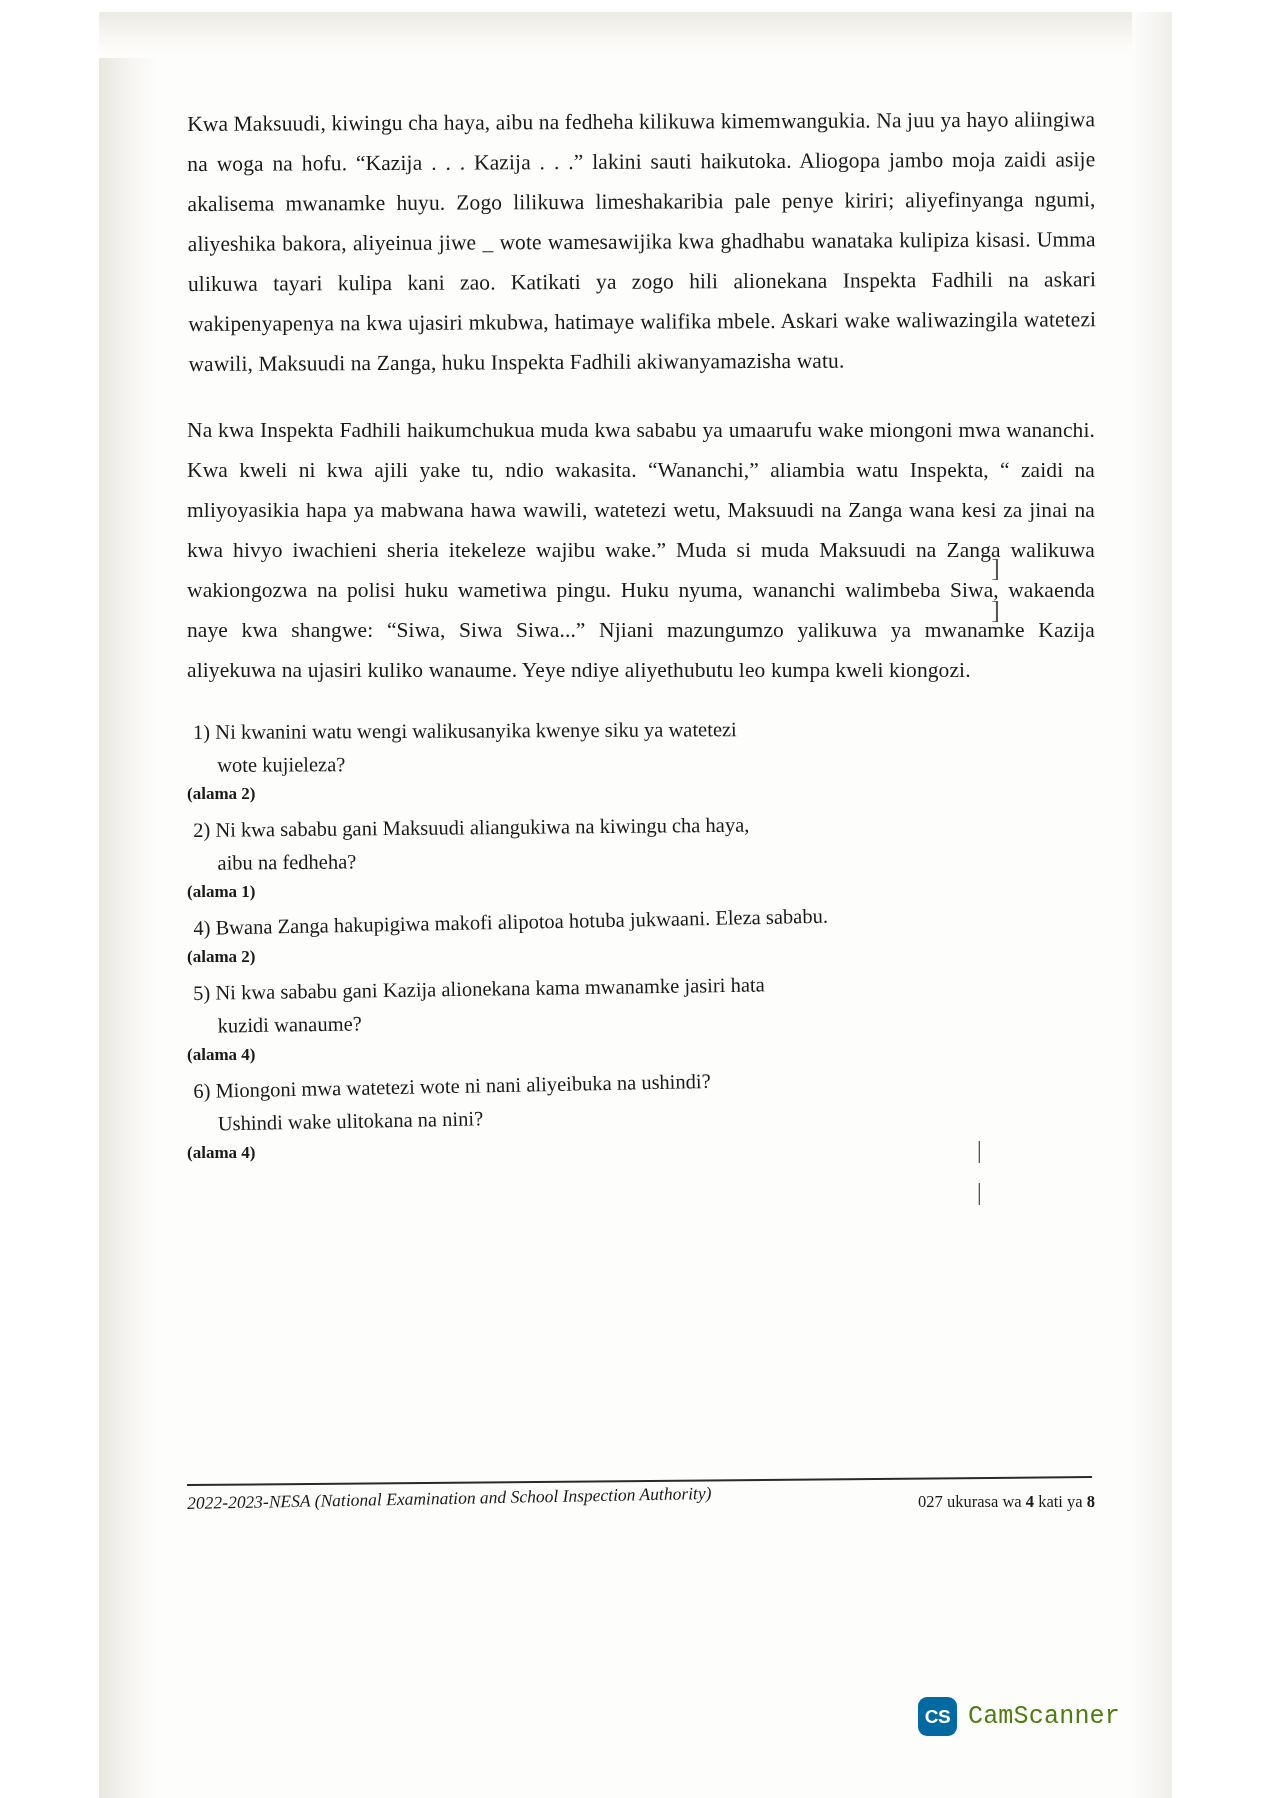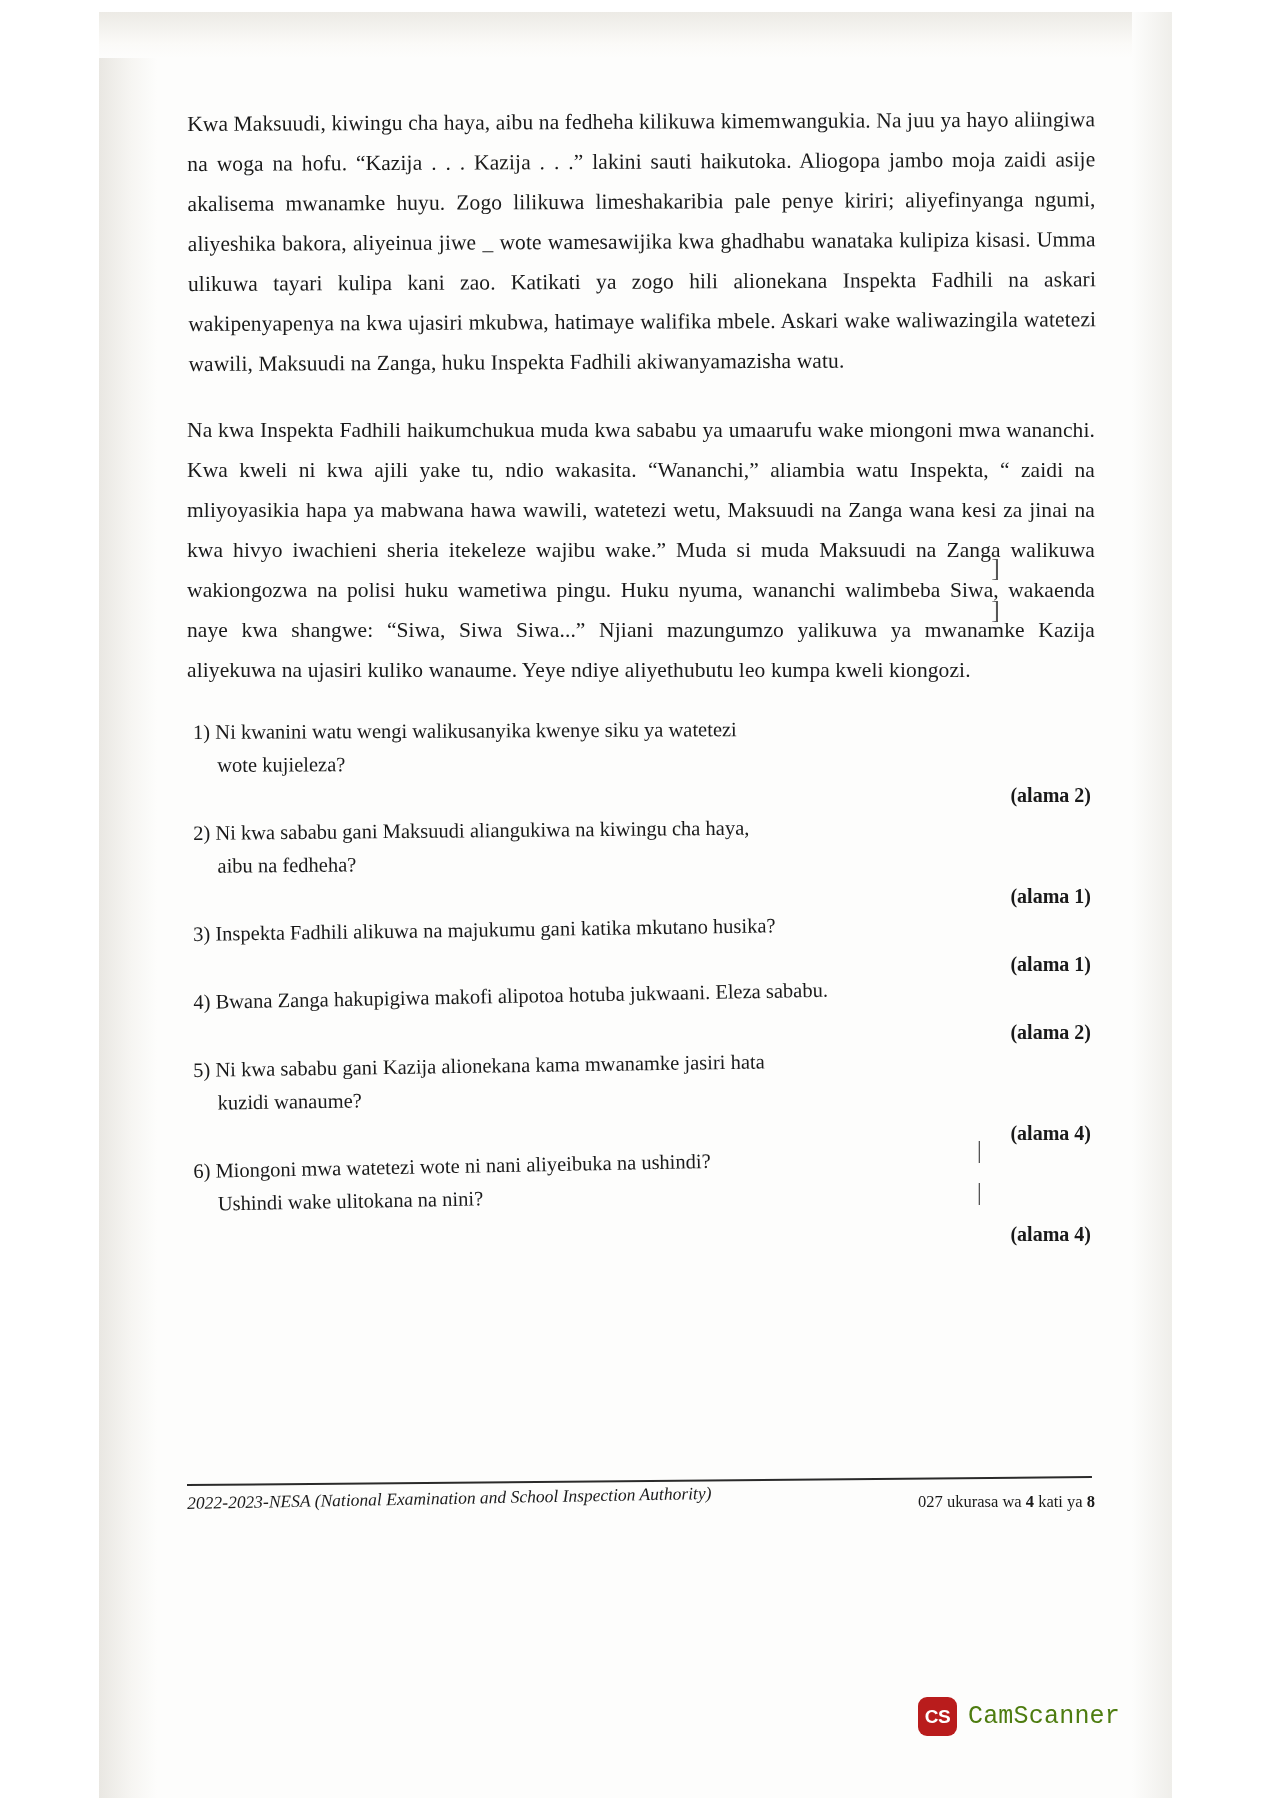--- a/index.html
+++ b/index.html
@@ -83,23 +83,22 @@
     max-width: 820px;
   }
   .q-text .q-num {
     display: inline;
   }
   .q-line2 {
     display: block;
     padding-left: 24px;
   }
   .q-marks {
-    text-align: right;
     font-weight: bold;
-    font-size: 20px;
+    font-size: 17px;
     margin-top: 2px;
     padding-right: 4px;
   }
 
   
   .skew-a { transform: rotate(-0.55deg); transform-origin: left top; }
   .skew-b { transform: rotate(-0.85deg); transform-origin: left top; }
   .skew-c { transform: rotate(-0.3deg); transform-origin: left top; }
   .skew-d { transform: rotate(-1.1deg); transform-origin: left top; }
 
@@ -158,21 +157,21 @@
     right: 52px;
     bottom: 74px;
     display: flex;
     align-items: center;
     gap: 11px;
   }
   .cs-badge {
     width: 39px;
     height: 39px;
     border-radius: 9px;
-    background: #b91c1c;
+    background: #0369a1;
     color: #ffffff;
     display: flex;
     align-items: center;
     justify-content: center;
     font-family: "Liberation Sans", sans-serif;
     font-weight: bold;
     font-size: 19px;
     letter-spacing: -0.5px;
   }
   .cs-text {
@@ -216,27 +215,20 @@
 
       <div class="q-item">
         <div class="q-text skew-a">
           <span class="q-num">2)</span>
           <span>Ni kwa sababu gani Maksuudi aliangukiwa na kiwingu cha haya,</span>
           <span class="q-line2">aibu na fedheha?</span>
         </div>
         <div class="q-marks">(alama 1)</div>
       </div>
 
-      <div class="q-item">
-        <div class="q-text skew-b">
-          <span class="q-num">3)</span>
-          <span>Inspekta Fadhili alikuwa na majukumu gani katika mkutano husika?</span>
-        </div>
-        <div class="q-marks">(alama 1)</div>
-      </div>
 
       <div class="q-item">
         <div class="q-text skew-d">
           <span class="q-num">4)</span>
           <span>Bwana Zanga hakupigiwa makofi alipotoa hotuba jukwaani. Eleza sababu.</span>
         </div>
         <div class="q-marks">(alama 2)</div>
       </div>
 
       <div class="q-item">

